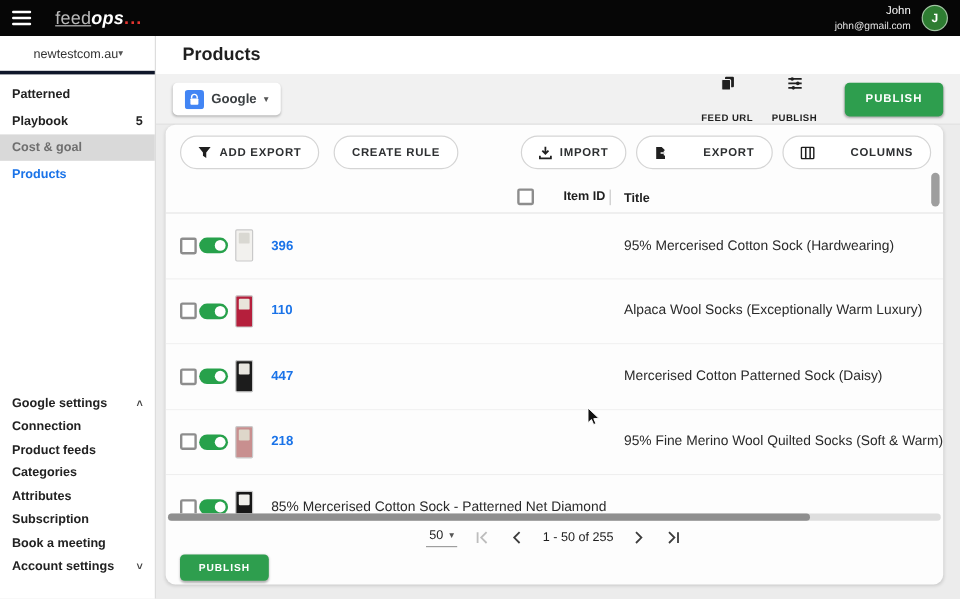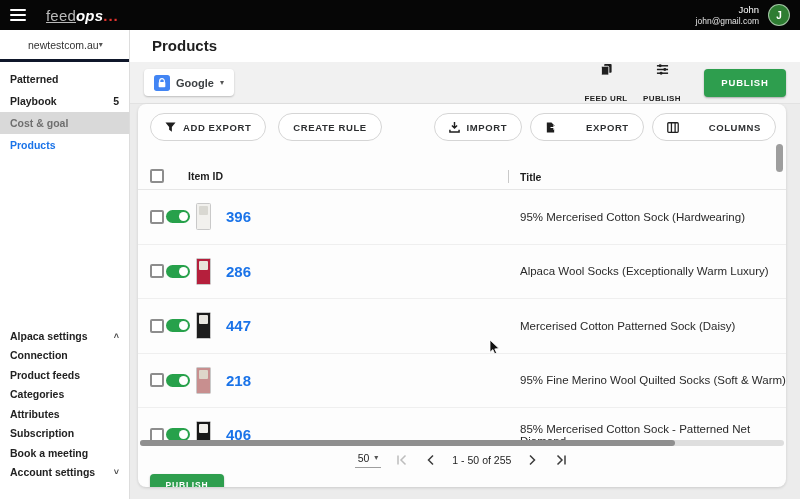--- a/index.html
+++ b/index.html
@@ -58,35 +58,35 @@
   .card { margin:0 14px 0 8px; height:383px; background:#fdfdfd; border-radius:8px;
     box-shadow:0 1px 3px rgba(0,0,0,.14); position:relative; overflow:hidden; }
   .actions-row { display:flex; align-items:center; padding:9px 10px 0 12px; }
   .pill { height:28px; background:#fff; border:1px solid #d5d5d5; border-radius:16px;
     display:flex; align-items:center; gap:7px; padding:0 14px; font-size:9.5px; font-weight:bold;
     letter-spacing:.6px; color:#2d2f31; cursor:pointer; font-family:inherit; }
   .pill + .pill { margin-left:12px; }
   .actions-right { margin-left:auto; display:flex; }
   .actions-right .pill + .pill { margin-left:8px;gap:30px; }
 
-  .thead { margin-top:22px; height:27px; border-bottom:1px solid #e6e6e6; position:relative;
-    display:flex; align-items:center; padding-left:12px; font-size:10.5px; font-weight:bold; color:#1f1f1f; }
+  .thead { margin-top:10px; height:27px; border-bottom:1px solid #e6e6e6; position:relative;
+    display:flex; align-items:center; padding-left:12px; font-size:10.5px; font-weight:bold; color:#1f1f1f;justify-content:center; }
   .th-title { position:absolute; left:382px; top:0; height:27px; display:flex; align-items:center; }
   .th-divider { position:absolute; left:370px; top:7px; height:13px; width:1px; background:#c9c9c9; }
   .checkbox { width:14px; height:14px; border:2px solid #8d8d8d; border-radius:2px; background:#fff; cursor:pointer; flex:none; }
   .th-itemid { margin-left:24px; }
 
   .rows { height:250px; overflow:hidden; }
   .row { height:54.5px; display:grid; grid-template-columns:16px 30px 30px 294px 1fr;
     align-items:center; padding-left:12px; border-bottom:1px solid #efefef; background:#fdfdfd; }
   .toggle { width:24px; height:13px; border-radius:7px; background:var(--toggle-green); position:relative; cursor:pointer; }
   .toggle::after { content:""; position:absolute; right:2px; top:2px; width:9px; height:9px; border-radius:50%; background:#fff; }
   .thumb { width:15px; height:27px; border-radius:1.5px; border:1px solid #c9c9c9; position:relative; }
   .thumb .tlabel { position:absolute; left:2px; top:2px; right:2px; height:9px; border-radius:1px; }
-  .item-id { font-size:15px; font-weight:bold; color:var(--link-blue); text-decoration:none; cursor:pointer; margin-left:0; }
+  .item-id { font-size:11px; font-weight:bold; color:var(--link-blue); text-decoration:none; cursor:pointer; margin-left:0; }
   .row-title { font-size:11.5px; color:#2a2a2a; }
 
   .hscroll { height:6px; margin:0 2px; background:#dedede; border-radius:3px; position:relative; }
   .hscroll .hthumb { position:absolute; left:0; top:0; height:6px; width:83%; background:#8f8f8f; border-radius:3px; cursor:pointer; }
 
   .pagination { height:27px; display:flex; align-items:center; justify-content:center; gap:13px;
     font-size:10.5px; color:#1f1f1f; }
   .page-size { display:flex; align-items:center; gap:5px; border-bottom:1px solid #9e9e9e;
     padding:0 3px 3px 3px; cursor:pointer; }
   .pg-btn { width:16px; height:16px; display:flex; align-items:center; justify-content:center; cursor:pointer; }
@@ -144,21 +144,21 @@
             <span class="nbadge"></span>
           </div>
           <div class="nav-item active">
             <span>Products</span>
             <span class="nbadge"></span>
           </div>
         </nav>
       <nav class="nav-bottom">
 
       <div class="nav-item">
-            <span>Alpaca settings</span>
+            <span>Google settings</span>
             <span class="ncaret">˄</span>
           </div>
           <div class="nav-item">
             <span>Connection</span>
             <span class="ncaret"></span>
           </div>
           <div class="nav-item">
             <span>Product feeds</span>
             <span class="ncaret"></span>
           </div>
@@ -275,21 +275,21 @@
               </span>
               <a class="item-id">396</a>
               <span class="row-title">95% Mercerised Cotton Sock (Hardwearing)</span>
             </div>
             <div class="row">
               <span class="checkbox"></span>
               <span class="toggle"></span>
               <span class="thumb" style="background-color: rgb(181, 31, 60);">
                 <i class="tlabel" style="background-color: rgb(233, 228, 218);"></i>
               </span>
-              <a class="item-id">286</a>
+              <a class="item-id">110</a>
               <span class="row-title">Alpaca Wool Socks (Exceptionally Warm Luxury)</span>
             </div>
             <div class="row">
               <span class="checkbox"></span>
               <span class="toggle"></span>
               <span class="thumb" style="background-color: rgb(28, 28, 28);">
                 <i class="tlabel" style="background-color: rgb(232, 230, 224);"></i>
               </span>
               <a class="item-id">447</a>
               <span class="row-title">Mercerised Cotton Patterned Sock (Daisy)</span>
@@ -302,21 +302,20 @@
               </span>
               <a class="item-id">218</a>
               <span class="row-title">95% Fine Merino Wool Quilted Socks (Soft &amp; Warm)</span>
             </div>
             <div class="row">
               <span class="checkbox"></span>
               <span class="toggle"></span>
               <span class="thumb" style="background-color: rgb(23, 23, 23);">
                 <i class="tlabel" style="background-color: rgb(239, 238, 234);"></i>
               </span>
-              <a class="item-id">406</a>
               <span class="row-title">85% Mercerised Cotton Sock - Patterned Net Diamond</span>
             </div>
           </div>
 
         <div class="hscroll">
           <div class="hthumb"></div>
         </div>
 
         <div class="pagination">
           <div class="page-size">

